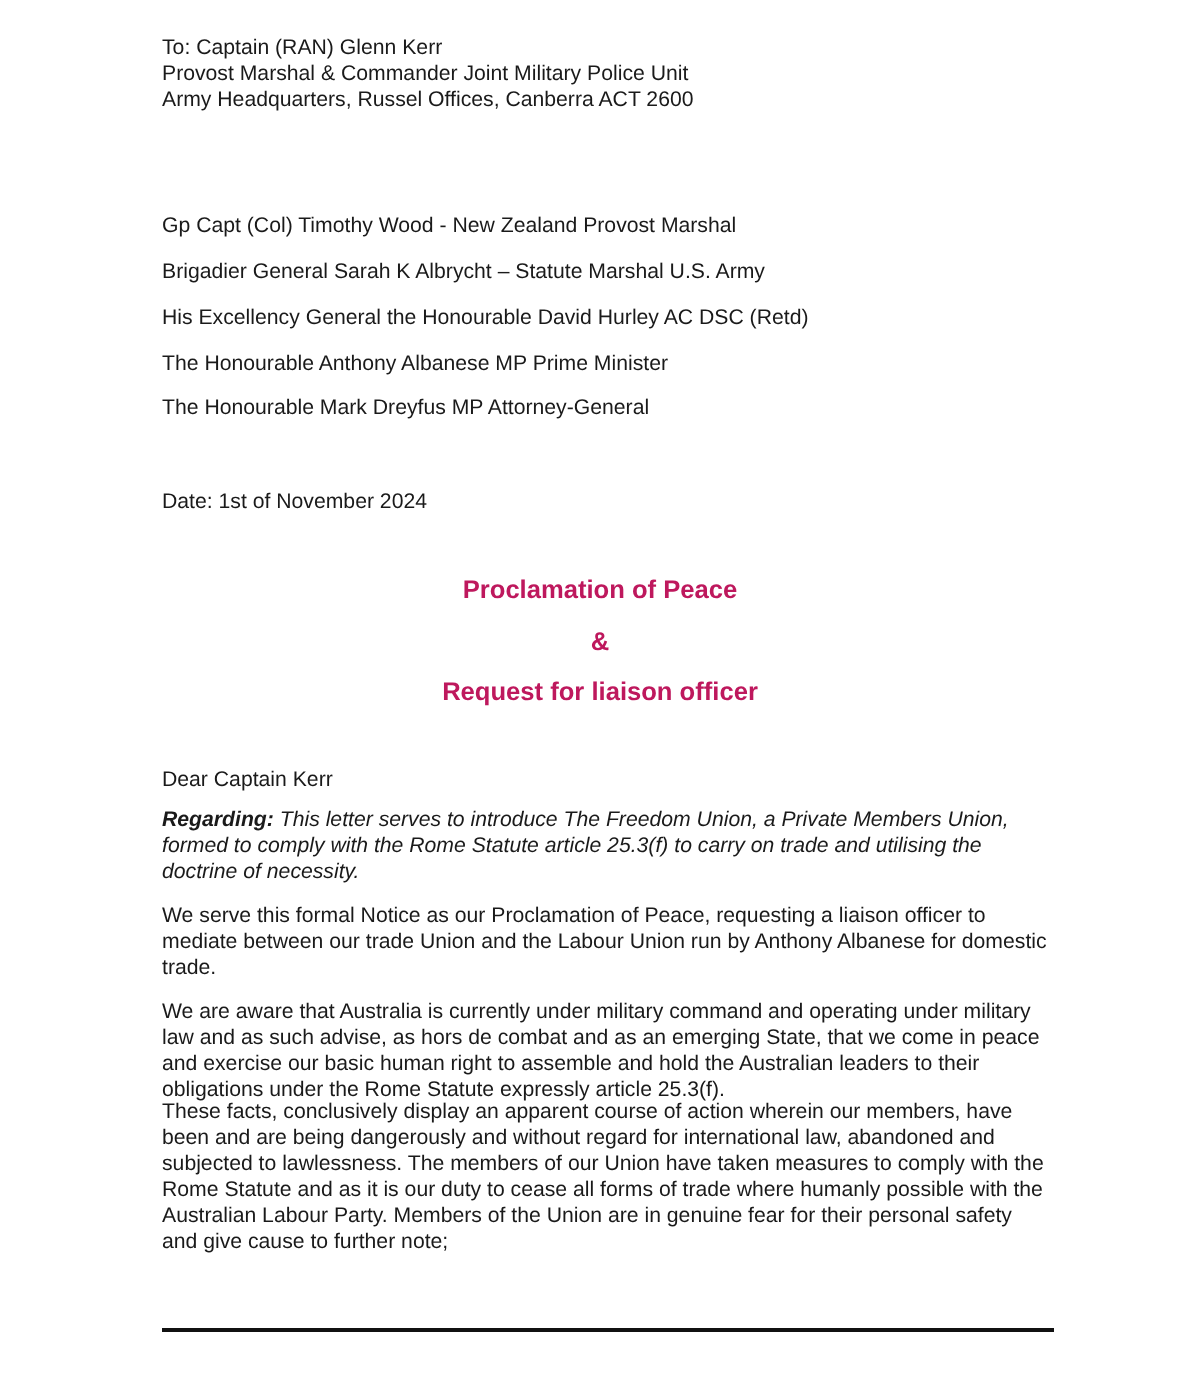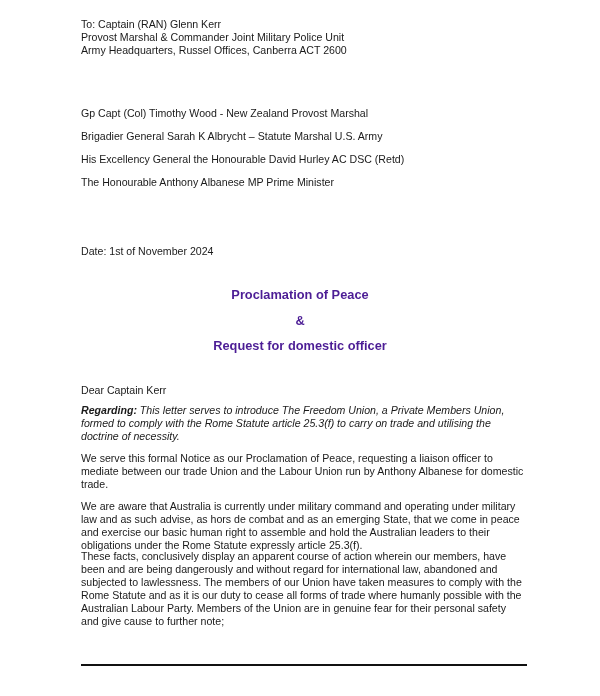--- a/index.html
+++ b/index.html
@@ -27,21 +27,21 @@
       left: 81px;
       width: 440px;
     }
     .addr-line { white-space: nowrap; }
     .title {
       position: absolute;
       left: 0; width: 600px;
       text-align: center;
       font-weight: bold;
       font-size: 12.8px;
-      color: #4c1d95;
+      color: #be185d;
     }
     .para { position: absolute; left: 81px; width: 445px; }
     .para b { font-weight: bold; }
     .footer-rule {
       position: absolute;
       left: 81px;
       width: 446px;
       top: 664px;
       height: 2px;
       background: #111;
@@ -61,26 +61,27 @@
     <div class="addr-line">To: Captain (RAN) Glenn Kerr</div>
     <div class="addr-line">Provost Marshal &amp; Commander Joint Military Police Unit</div>
     <div class="addr-line">Army Headquarters, Russel Offices, Canberra ACT 2600</div>
   </div>
 
 
   <div class="content addr-line" style="top:107px;">Gp Capt (Col) Timothy Wood - New Zealand Provost Marshal</div>
   <div class="content addr-line" style="top:130px;">Brigadier General Sarah K Albrycht – Statute Marshal U.S. Army</div>
   <div class="content addr-line" style="top:153px;">His Excellency General the Honourable David Hurley AC DSC (Retd)</div>
   <div class="content addr-line" style="top:176px;">The Honourable Anthony Albanese MP Prime Minister</div>
+  <div class="content addr-line" style="top:198px;">The Honourable Mark Dreyfus MP Attorney-General</div>
 
   <div class="content addr-line" style="top:245px;">Date: 1st of November 2024</div>
 
   <div class="title" style="top:288px;">Proclamation of Peace</div>
   <div class="title" style="top:314px;">&amp;</div>
-  <div class="title" style="top:339px;">Request for domestic officer</div>
+  <div class="title" style="top:339px;">Request for liaison officer</div>
 
   <div class="content addr-line" style="top:384px;">Dear Captain Kerr</div>
 
   <div class="para" style="top:365px; margin-top:39px;font-style:italic;">
     <b>Regarding:</b><span> This letter serves to introduce The Freedom Union, a Private Members Union, formed to comply with the Rome Statute article 25.3(f) to carry on trade and utilising the doctrine of necessity.</span>
   </div>
 
   <div class="para" style="top:452px;">We serve this formal Notice as our Proclamation of Peace, requesting a liaison officer to mediate between our trade Union and the Labour Union run by Anthony Albanese for domestic trade.</div>
 
   <div class="para" style="top:500px;">We are aware that Australia is currently under military command and operating under military law and as such advise, as hors de combat and as an emerging State, that we come in peace and exercise our basic human right to assemble and hold the Australian leaders to their obligations under the Rome Statute expressly article 25.3(f).</div>

